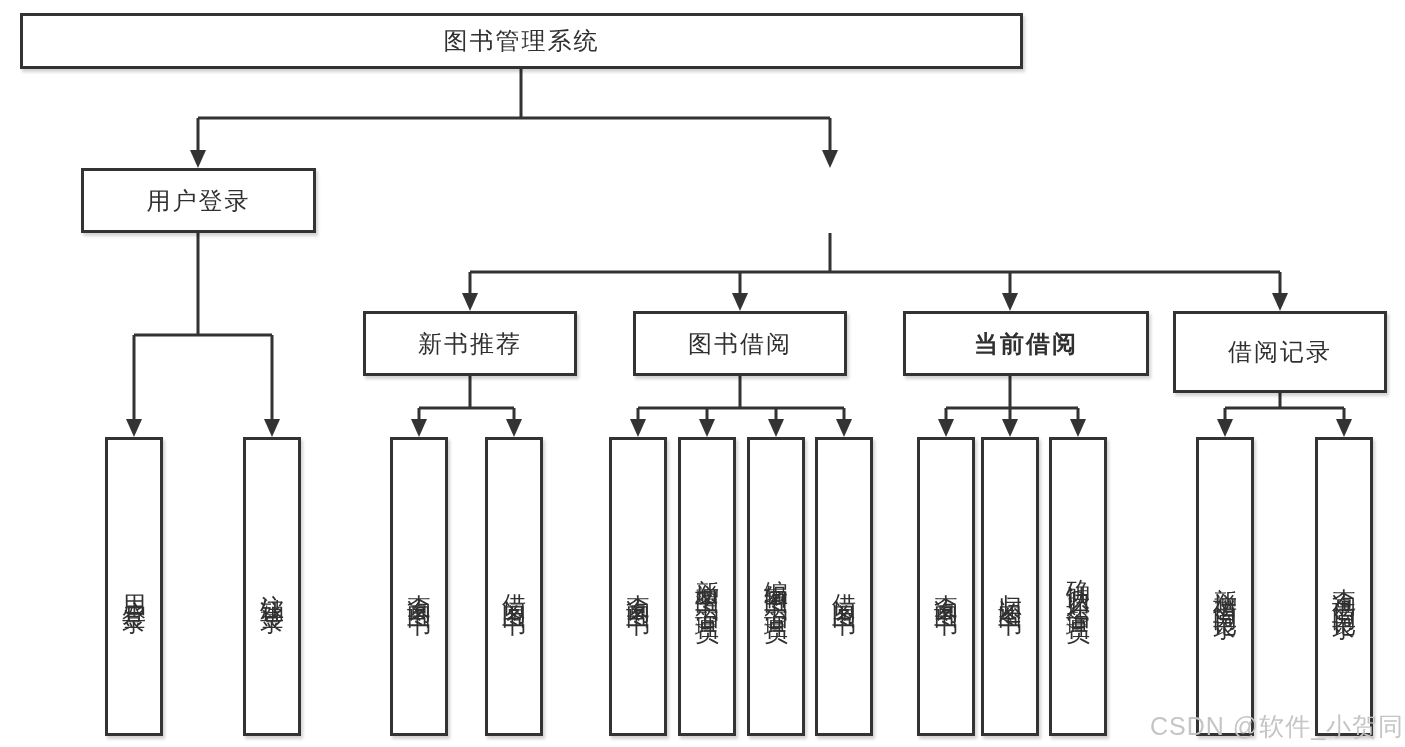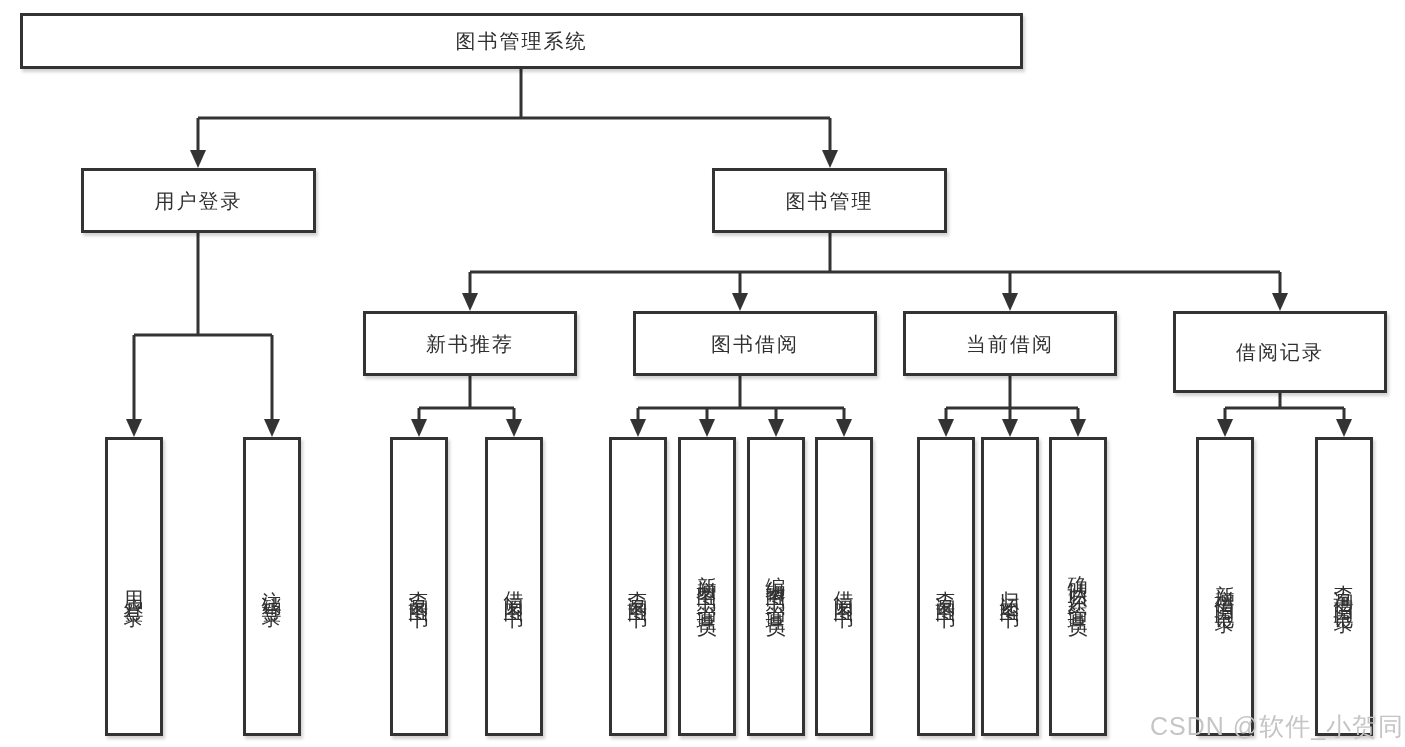--- a/index.html
+++ b/index.html
@@ -26,21 +26,21 @@
   .box {
     position: absolute;
     box-sizing: border-box;
     background: #ffffff;
     border: 3px solid #333333;
     box-shadow: 2px 3px 3px rgba(0,0,0,0.18);
     display: flex;
     align-items: center;
     justify-content: center;
     color: #303030;
-    font-size: 20px;
+    font-size: 24px;
     letter-spacing: 2px;
     line-height: 1;
     white-space: nowrap;
   }
   .leaf span {
     writing-mode: vertical-rl;
     letter-spacing: 6px;
     line-height: 1;
   }
   .watermark {
@@ -99,31 +99,28 @@
     </g>
   </svg>
 
   <div class="box" style="left:20px; top:13px; width:1003px; height:56px;">
     <span>图书管理系统</span>
   </div>
 
   <div class="box" style="left:81px; top:168px; width:235px; height:65px;">
     <span>用户登录</span>
   </div>
-  <div class="box" style="left:712px; top:168px; width:235px; height:65px;">
-    <span>图书管理</span>
-  </div>
 
   <div class="box" style="left:363px; top:311px; width:214px; height:65px;justify-content:center;">
     <span>新书推荐</span>
   </div>
-  <div class="box" style="left:633px; top:311px; width:244px; height:65px;">
+  <div class="box" style="left:633px; top:311px; width:214px; height:65px;">
     <span>图书借阅</span>
   </div>
-  <div class="box" style="left:903px; top:311px; width:214px; height:65px;">
+  <div class="box" style="left:903px; top:311px; width:246px; height:65px;font-weight:bold;">
     <span>当前借阅</span>
   </div>
   <div class="box" style="left:1173px; top:311px; width:214px; height:82px;">
     <span>借阅记录</span>
   </div>
 
   <div class="box leaf" style="left:105px; top:437px; width:58px; height:299px;">
     <span>用户登录</span>
   </div>
   <div class="box leaf" style="left:243px; top:437px; width:58px; height:299px;">

